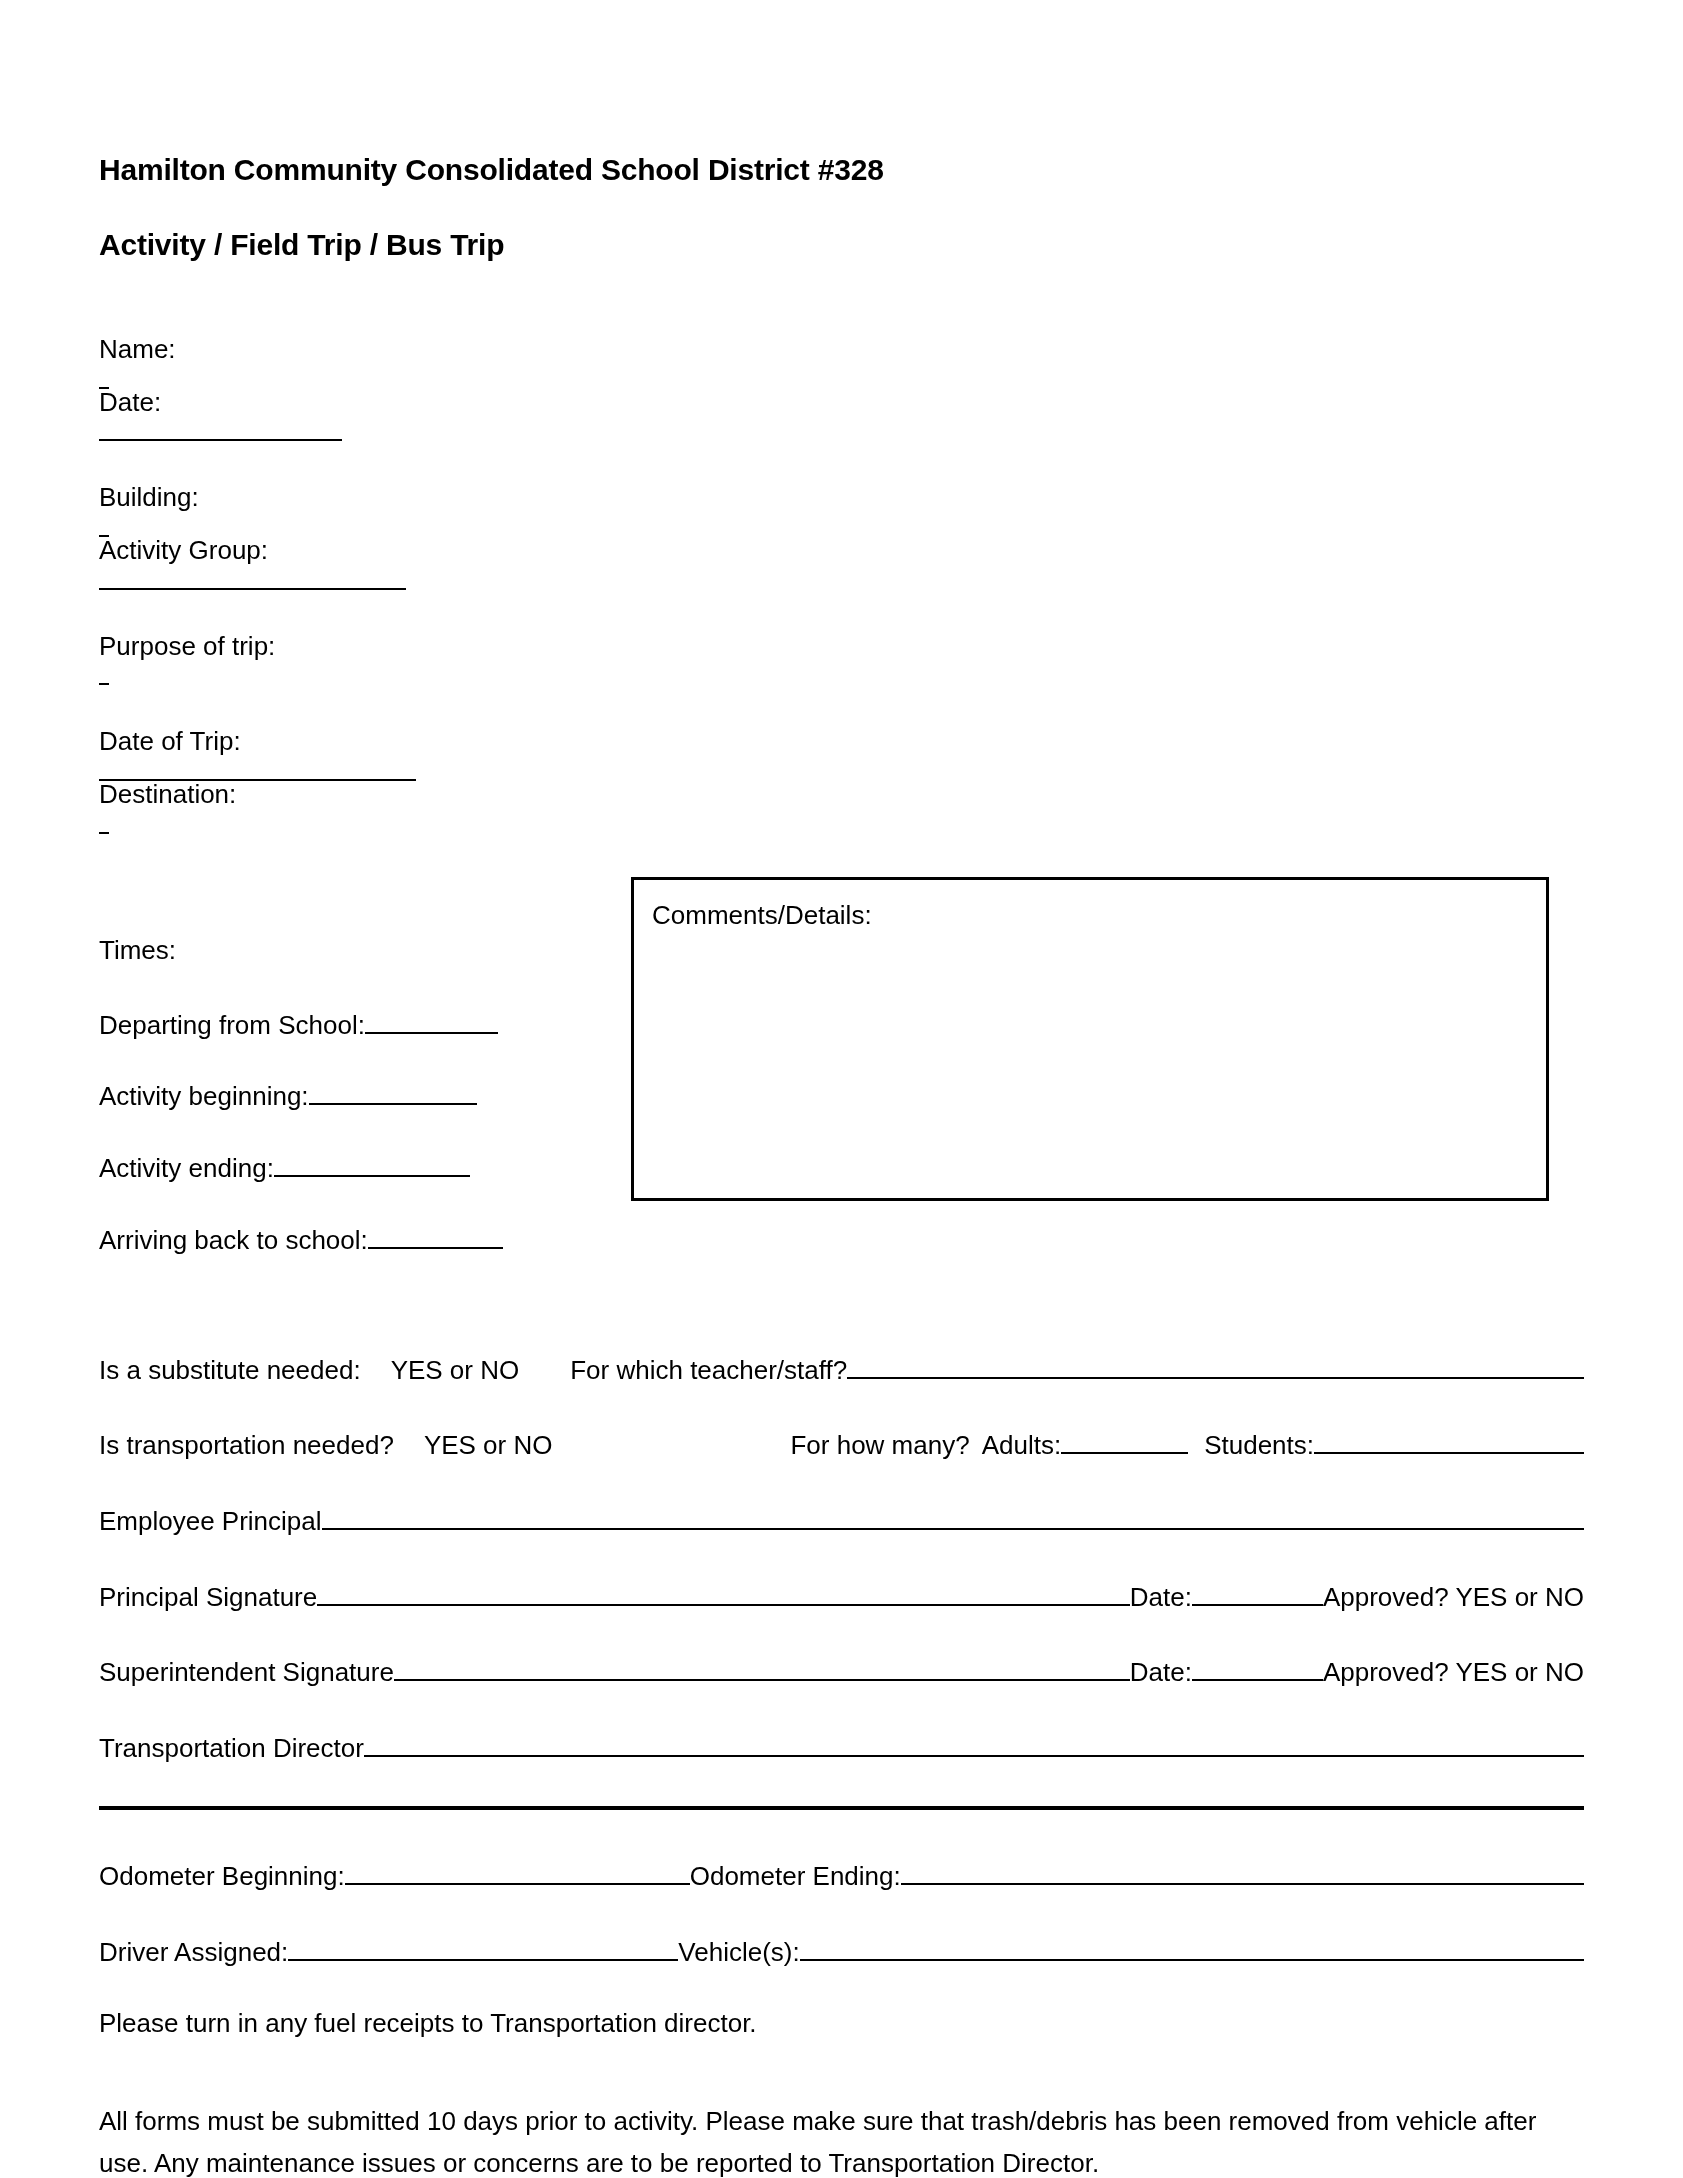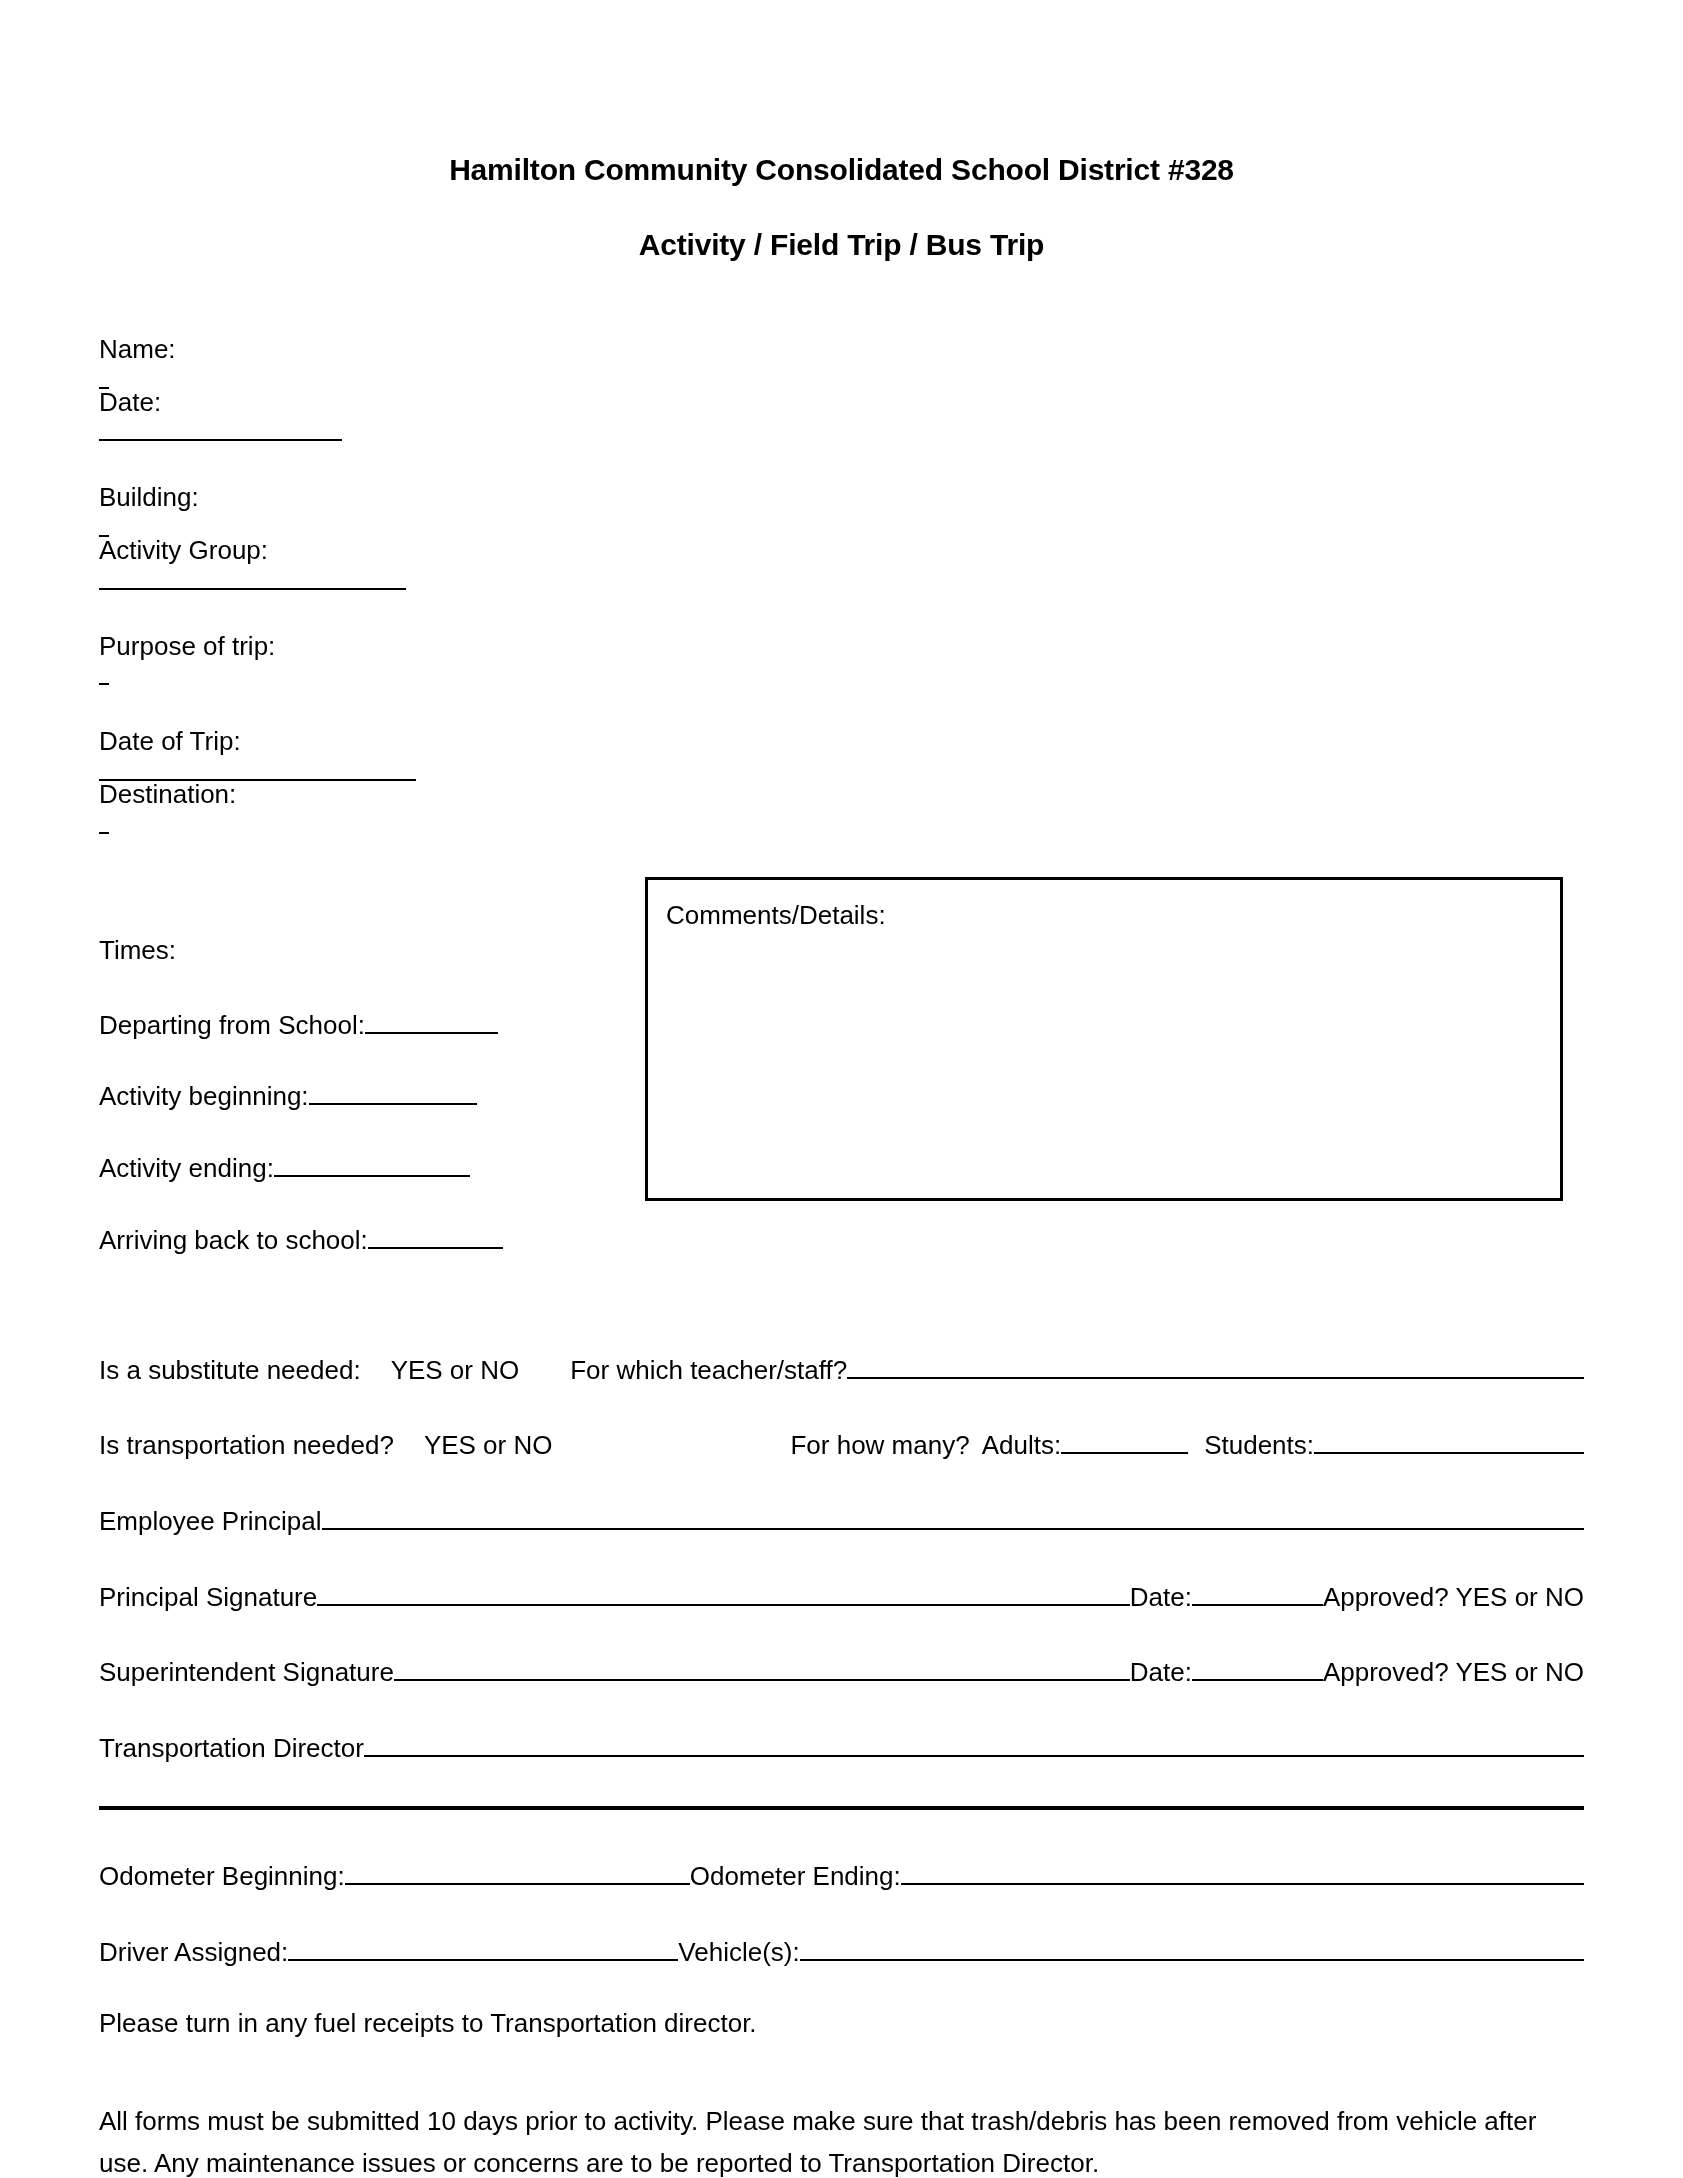--- a/index.html
+++ b/index.html
@@ -20,21 +20,20 @@
     width: 1683px;
     height: 2178px;
     background: #ffffff;
     box-sizing: border-box;
     padding: 0 99px;
   }
 
   
   .title-block {
     padding-top: 153px;
-    text-align: center;
   }
   .doc-title {
     font-size: 30px;
     font-weight: bold;
     letter-spacing: -0.2px;
     line-height: 1.1;
   }
   .doc-subtitle {
     font-size: 30px;
     font-weight: bold;
@@ -100,21 +99,21 @@
     margin-bottom: 45px;
   }
 
   .comments-box {
     flex: 0 0 auto;
     width: 918px;
     height: 324px;
     border: 3px solid #000;
     box-sizing: border-box;
     padding: 20px 0 16px 18px;
-    margin-left: 31px;
+    margin-left: 17px;
   }
   .comments-label {
     font-size: 26px;
   }
 
   
   .fields-lower {
     margin-top: 87px;
   }
   .fields-lower .form-row { margin-bottom: 45px; }

